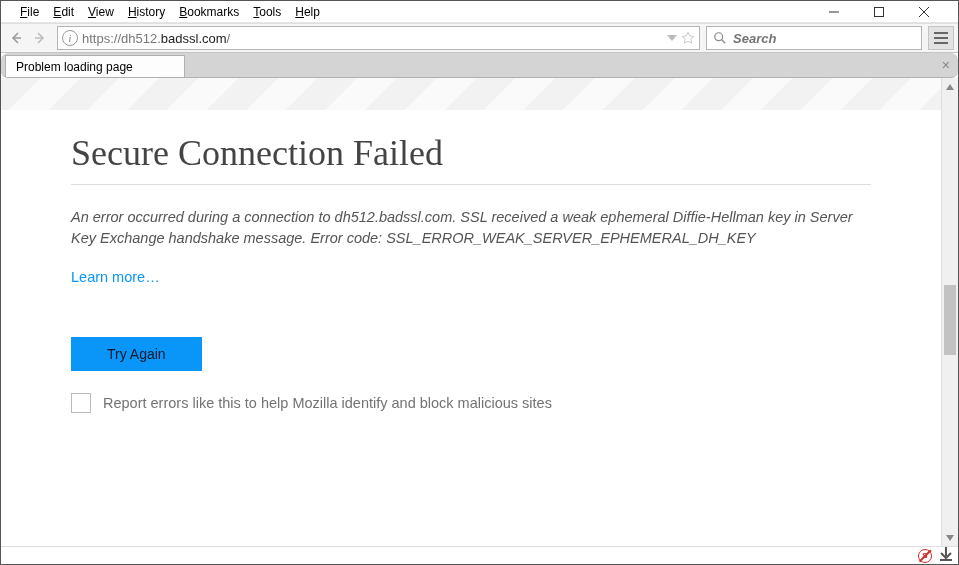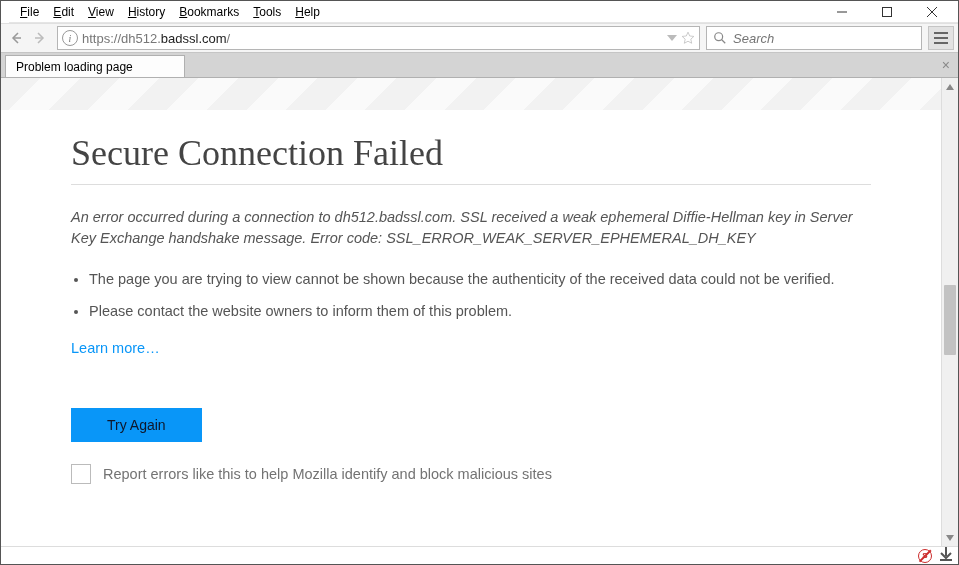--- a/index.html
+++ b/index.html
@@ -1,36 +1,36 @@
 <!DOCTYPE html>
 <html><head>
 <meta charset="utf-8">
 <style>
   * { box-sizing: border-box; margin: 0; padding: 0; }
   body { font-family: "Segoe UI", Tahoma, sans-serif; font-size: 12px; background: #fff; width: 959px; height: 565px; overflow: hidden; border: 1px solid #555; position: relative; }
   
-  .menubar { display: flex; height: 22px; align-items: center; padding: 0 4px; background: #fff; border-bottom: 1px solid #e5e5e5; margin-left: 8px; }
+  .menubar { display: flex; height: 22px; align-items: center; padding: 0 12px; background: #fff; border-bottom: 1px solid #e5e5e5; }
   .menubar .menu-item { padding: 2px 7px; font-size: 12px; cursor: default; }
   .menubar .menu-item:first-letter { text-decoration: underline; }
   .win-controls { margin-left: auto; display: flex; }
   .win-btn { width: 45px; height: 20px; display: flex; align-items: center; justify-content: center; }
   .win-btn svg { width: 10px; height: 10px; }
   
   .toolbar { display: flex; align-items: center; height: 30px; background: #f5f5f5; border-top: 1px solid #e0e0e0; border-bottom: 1px solid #c5c5c5; padding: 0 4px; gap: 2px; }
   .nav-arrow { width: 22px; height: 22px; display:flex; align-items:center; justify-content:center; color:#999; }
   .urlbar { flex: 1; height: 24px; background: #fff; border: 1px solid #b5b5b5; display: flex; align-items: center; padding: 0 4px; gap: 4px; margin: 0 4px; }
   .urlbar .identity { display: flex; align-items: center; justify-content:center; width: 16px; height: 16px; border:1px solid #999; border-radius:50%; font-size:10px; color:#777; font-style: italic; font-family: Georgia, serif; }
   .urlbar .url { flex:1; font-size: 13px; color: #777; font-family: "Segoe UI", sans-serif; }
   .urlbar .url .domain { color: #222; }
   .urlbar .indicator { color:#aaa; display:flex; align-items:center; gap:4px; }
   .searchbar { width: 216px; height: 24px; background:#fff; border:1px solid #b5b5b5; display:flex; align-items:center; padding:0 6px; gap:6px; }
-  .searchbar input { border:0; outline:0; flex:1; font-size:13px; font-style:italic; color:#888; background:transparent; }
+  .searchbar input { border:0; outline:0; flex:1; font-size:13px; font-style:italic; color:#888; background:transparent;font-weight:bold; }
   .hamburger { width: 26px; height: 24px; display:flex; align-items:center; justify-content:center; background:#e2e2e2; border:1px solid #c5c5c5; margin-left:4px; }
   
-  .tabbar { display:flex; align-items:flex-end; height:25px; background:#d4d4d4; padding: 2px 4px 0 4px; border-bottom:1px solid #b0b0b0; position:relative; }
+  .tabbar { display:flex; align-items:flex-end; height:25px; background:#d4d4d4; padding: 2px 4px 0 4px; border-bottom:1px solid #b0b0b0; position:relative;border-radius:7px; }
   .tab { background:#fdfdfd; border:1px solid #b0b0b0; border-bottom:0; border-radius: 0; padding: 3px 28px 3px 10px; font-size:12px; position:relative; height:22px; display:flex; align-items:center; min-width: 180px;}
   .tabbar .tab-close-all { position:absolute; right:8px; top:4px; color:#888; font-size:14px; }
   
   .content-wrap { position:relative; height: calc(100% - 22px - 30px - 25px - 18px); display:flex; }
   .content { flex:1; overflow:hidden; background:#fff; position:relative; }
   .stripe { height: 32px; background: repeating-linear-gradient(135deg, #f2f2f2 0 28px, #fafafa 28px 56px); }
   .error-body { padding: 10px 70px 30px 70px; color:#4a4a4a; }
   .error-title { font-size: 36px; font-weight: 300; color:#444; margin: 12px 0 10px 0; font-family: Liberation Serif, serif; }
   .hr { border:0; border-top:1px solid #ddd; margin-bottom: 22px; }
   .error-desc { font-size: 14.5px; line-height: 1.45; margin-bottom: 20px; color:#555;font-style:italic; }
@@ -130,24 +130,20 @@
   <span class="tab-close-all">×</span>
 </div>
 
 <div class="content-wrap">
   <div class="content">
     <div class="stripe"></div>
     <div class="error-body">
       <h1 class="error-title">Secure Connection Failed</h1>
       <hr class="hr">
       <p class="error-desc">An error occurred during a connection to dh512.badssl.com. SSL received a weak ephemeral Diffie-Hellman key in Server Key Exchange handshake message. Error code: SSL_ERROR_WEAK_SERVER_EPHEMERAL_DH_KEY</p>
-      <ul class="error-list">
-        <li>The page you are trying to view cannot be shown because the authenticity of the received data could not be verified.</li>
-        <li>Please contact the website owners to inform them of this problem.</li>
-      </ul>
       <a class="learn">Learn more…</a>
       <button class="try-btn">Try Again</button>
       <div class="report-row">
         <div class="checkbox"></div>
         <span>Report errors like this to help Mozilla identify and block malicious sites</span>
       </div>
     </div>
   </div>
   <div class="vscroll">
     <div class="sbtn">

